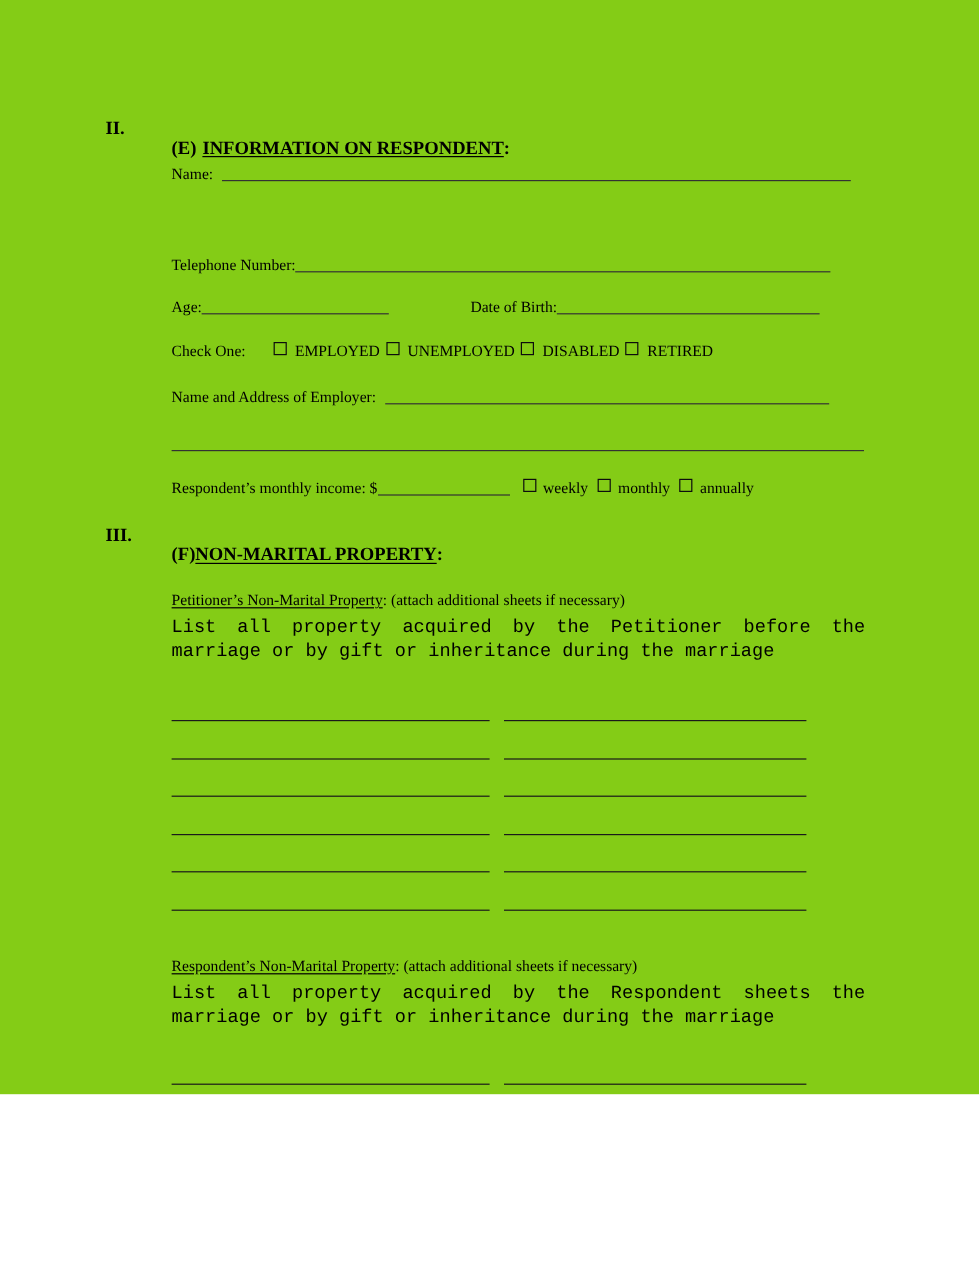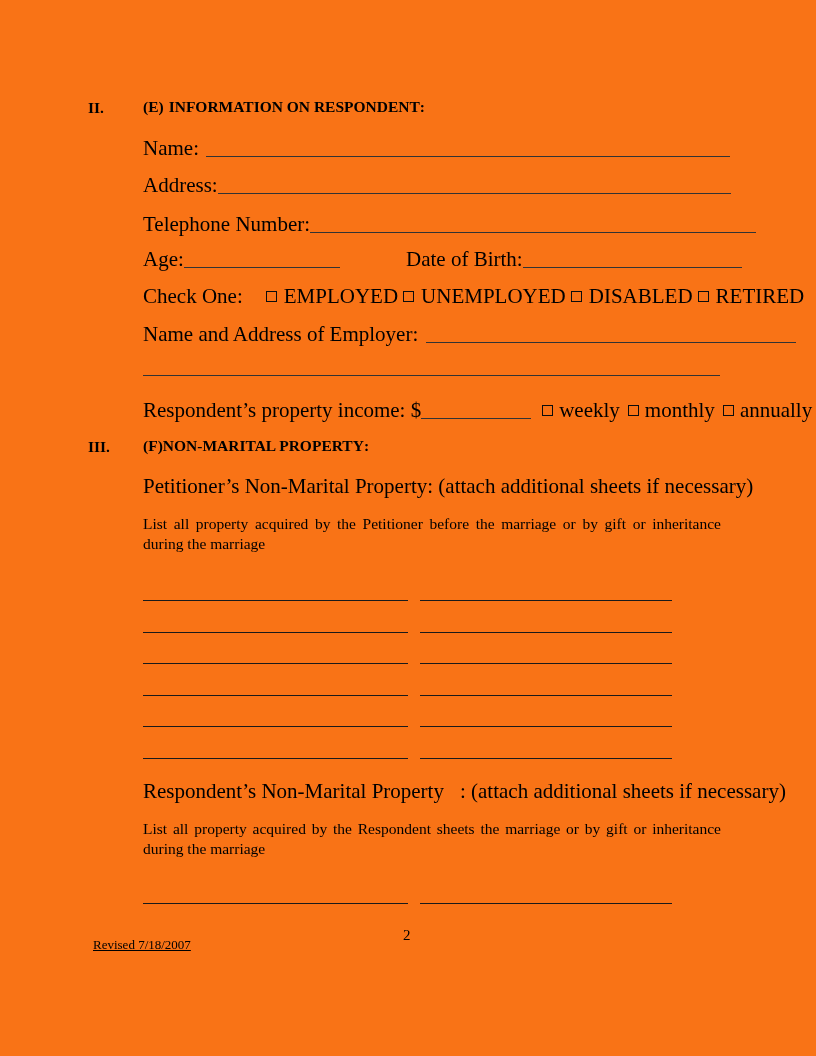--- a/index.html
+++ b/index.html
@@ -7,48 +7,50 @@
     padding: 0;
     background: #ffffff;
   }
   body {
     font-family: "Liberation Serif", "DejaVu Serif", serif;
     color: #000000;
   }
   .page {
     position: relative;
     width: 816px;
-    height: 1056px;
-    background: #f97316;
+    height: 912px;
+    background: #84cc16;
     overflow: hidden;
   }
   
   .row {
     position: absolute;
     display: flex;
     align-items: baseline;
     white-space: nowrap;
   }
   .label {
-    font-size: 21px;
+    font-size: 13px;
     line-height: 1;
   }
   .heading {
     font-size: 15.5px;
     font-weight: bold;
     line-height: 1;
   }
   .numeral {
     position: absolute;
     left: 88px;
     font-size: 15.5px;
     font-weight: bold;
   }
   .u {
+    text-decoration: underline;
     text-underline-offset: 2px;
+    margin-top: 17px;
   }
   
   .rule {
     display: inline-block;
     border-bottom: 1.1px solid #333333;
     height: 0;
     vertical-align: baseline;
     position: relative;
     top: 2px;
   }
@@ -67,20 +69,21 @@
     position: relative;
     top: -1px;
     box-sizing: content-box;
   }
   .para {
     position: absolute;
     font-size: 15.5px;
     line-height: 19.5px;
     text-align: justify;
     text-justify: inter-word;
+    font-family: Liberation Mono, monospace;
   }
   .footer-left {
     position: absolute;
     left: 93px;
     font-size: 13px;
   }
   .footer-page {
     position: absolute;
     left: 403px;
     font-size: 15px;
@@ -100,35 +103,31 @@
     <span class="u">INFORMATION ON RESPONDENT</span>
     <span>:</span>
   </div>
 
   <div class="row" style="left:143px; top:138px;">
     <span class="label">Name:</span>
     <span class="sp" style="width:7px;"></span>
     <span class="rule" style="width:524px;"></span>
   </div>
 
-  <div class="row" style="left:143px; top:175px;">
-    <span class="label">Address:</span>
-    <span class="rule" style="width:513px;"></span>
-  </div>
 
   <div class="row" style="left:143px; top:214px;">
     <span class="label">Telephone Number:</span>
     <span class="rule" style="width:446px;"></span>
   </div>
 
   <div class="row" style="left:143px; top:249px;">
     <span class="label">Age:</span>
     <span class="rule" style="width:156px;"></span>
   </div>
-  <div class="row" style="left:406px; top:249px;">
+  <div class="row" style="left:392px; top:249px;">
     <span class="label">Date of Birth:</span>
     <span class="rule" style="width:219px;"></span>
   </div>
 
   <div class="row" style="left:143px; top:286px;">
     <span class="label">Check One:</span>
     <span class="sp" style="width:23px;"></span>
 
     <span class="box"></span>
     <span class="sp" style="width:7px;"></span>
@@ -151,21 +150,21 @@
   </div>
 
   <div class="row" style="left:143px; top:324px;">
     <span class="label">Name and Address of Employer:</span>
     <span class="sp" style="width:8px;"></span>
     <span class="rule" style="width:370px;"></span>
   </div>
   <div class="blankline" style="left:143px; top:375px; width:577px; border-bottom-width:1.1px; border-color:#333333;"></div>
 
   <div class="row" style="left:143px; top:400px;">
-    <span class="label">Respondent’s property income: $</span>
+    <span class="label">Respondent’s monthly income: $</span>
     <span class="rule" style="width:110px;"></span>
     <span class="sp" style="width:11px;"></span>
 
     <span class="box"></span>
     <span class="sp" style="width:6px;"></span>
     <span class="label">weekly</span>
     <span class="sp" style="width:8px;"></span>
 
     <span class="box"></span>
     <span class="sp" style="width:6px;"></span>
@@ -203,21 +202,21 @@
 
   <div class="blankline" style="left:143px; top:695px;  width:265px;"></div>
   <div class="blankline" style="left:420px; top:695px;  width:252px;"></div>
 
   <div class="blankline" style="left:143px; top:726px;  width:265px;"></div>
   <div class="blankline" style="left:420px; top:726px;  width:252px;"></div>
 
   <div class="blankline" style="left:143px; top:758px;  width:265px;"></div>
   <div class="blankline" style="left:420px; top:758px;  width:252px;"></div>
 
-  <div class="row" style="left:143px; top:781px;gap:16px;">
+  <div class="row" style="left:143px; top:781px;">
     <span class="label u">Respondent’s Non-Marital Property</span>
     <span class="label">: (attach additional sheets if necessary)</span>
   </div>
 
   <div class="para" style="left:143px; top:819px; width:578px;">List all property acquired by the Respondent sheets the marriage or by gift or inheritance during the marriage</div>
 
   <div class="blankline" style="left:143px; top:903px; width:265px;"></div>
   <div class="blankline" style="left:420px; top:903px; width:252px;"></div>
 
   <div class="footer-left" style="top:937px;text-decoration:underline;">Revised 7/18/2007</div>

